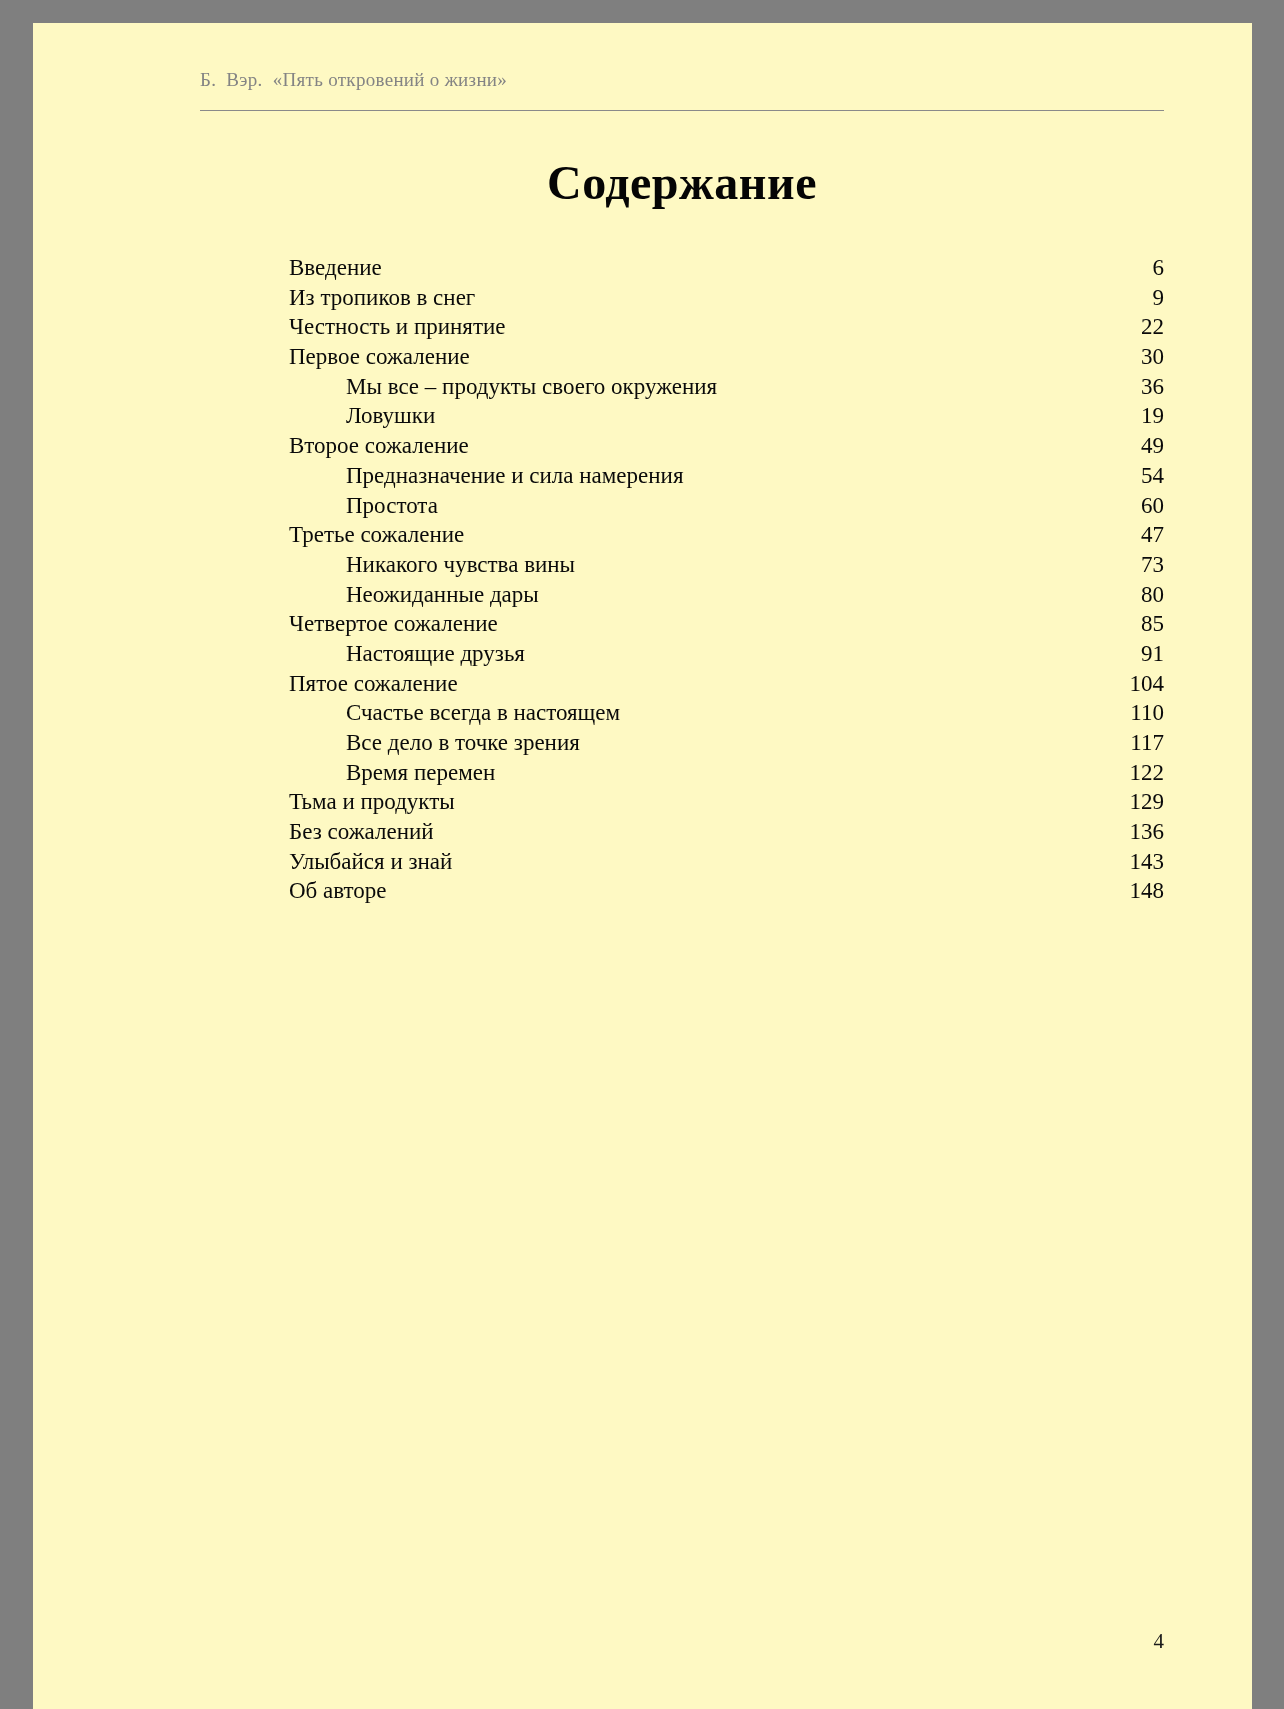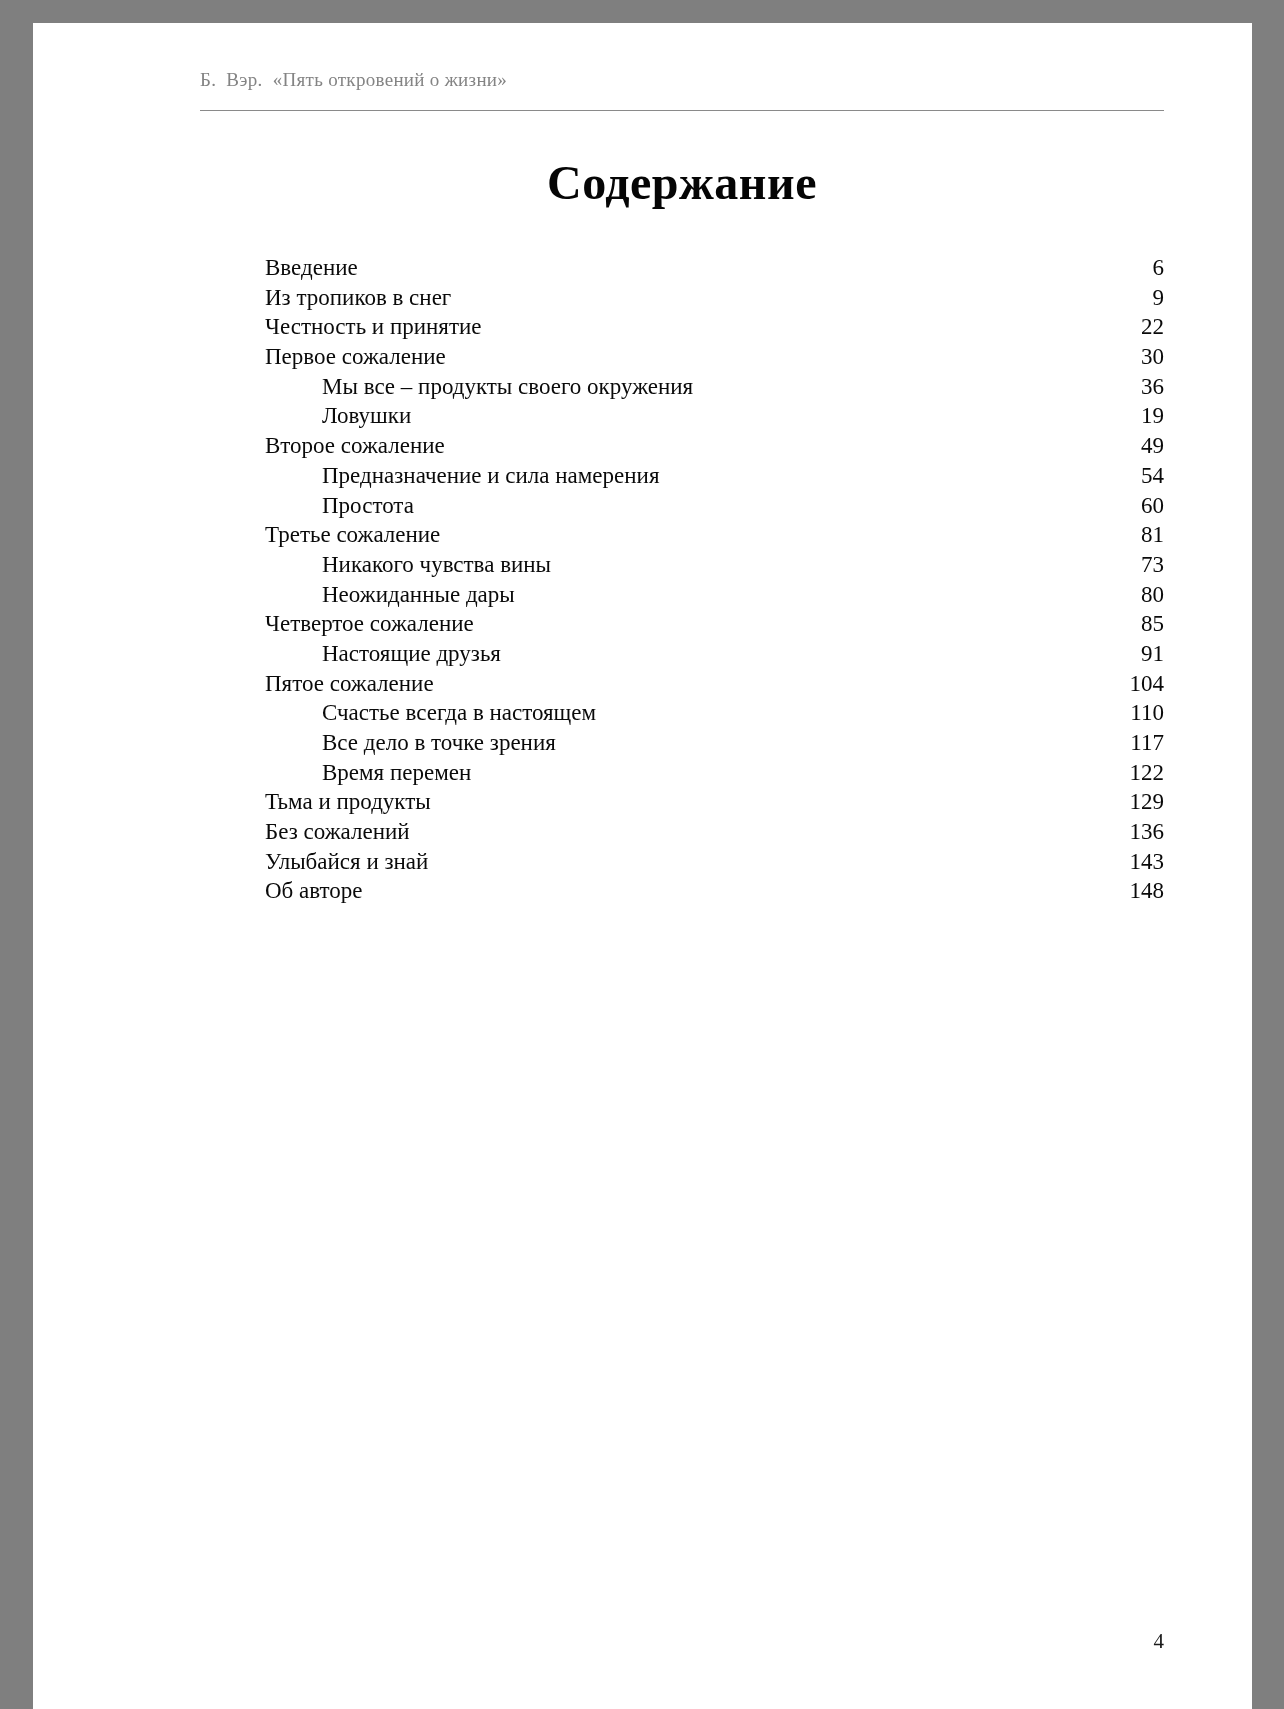--- a/index.html
+++ b/index.html
@@ -13,21 +13,21 @@
     position: relative;
     overflow: hidden;
     font-family: "Liberation Serif", serif;
   }
   .page {
     position: absolute;
     left: 33px;
     top: 23px;
     width: 1219px;
     height: 1686px;
-    background: #ffffff;
+    background: #fef9c3;
   }
   .running-head {
     position: absolute;
     left: 167px;
     right: 88px;
     top: 46px;
     font-size: 19px;
     color: #848484;
     white-space: pre;
     letter-spacing: 0.3px;
@@ -61,20 +61,21 @@
   .toc-row {
     display: flex;
     justify-content: space-between;
     align-items: baseline;
     height: 29.7px;
     line-height: 29.7px;
     font-size: 23px;
   }
   .toc-row .toc-entry-label {
     white-space: nowrap;
+    margin-left: 24px;
   }
   .toc-row.level-1 .toc-entry-label {
     padding-left: 57px;
   }
   .toc-page-number {
     white-space: nowrap;
     text-align: right;
   }
   .footer-page-number {
     position: absolute;
@@ -125,21 +126,21 @@
       <div class="toc-row level-1">
     <span class="toc-entry-label">Предназначение и сила намерения</span>
     <span class="toc-page-number">54</span>
   </div>
       <div class="toc-row level-1">
     <span class="toc-entry-label">Простота</span>
     <span class="toc-page-number">60</span>
   </div>
       <div class="toc-row level-0">
     <span class="toc-entry-label">Третье сожаление</span>
-    <span class="toc-page-number">81</span>
+    <span class="toc-page-number">47</span>
   </div>
       <div class="toc-row level-1">
     <span class="toc-entry-label">Никакого чувства вины</span>
     <span class="toc-page-number">73</span>
   </div>
       <div class="toc-row level-1">
     <span class="toc-entry-label">Неожиданные дары</span>
     <span class="toc-page-number">80</span>
   </div>
       <div class="toc-row level-0">

